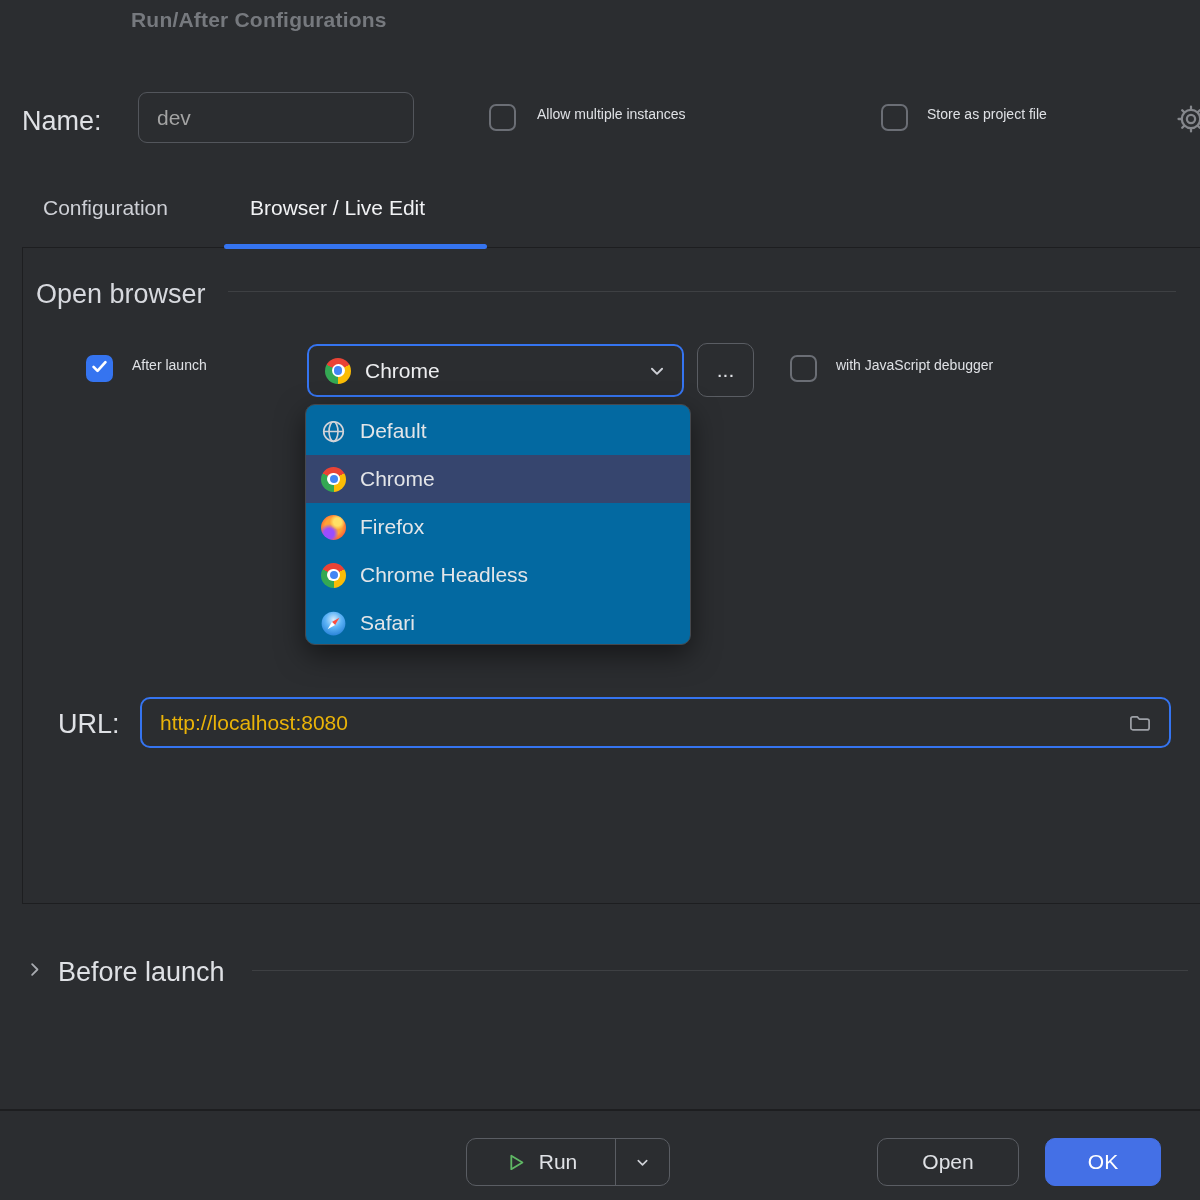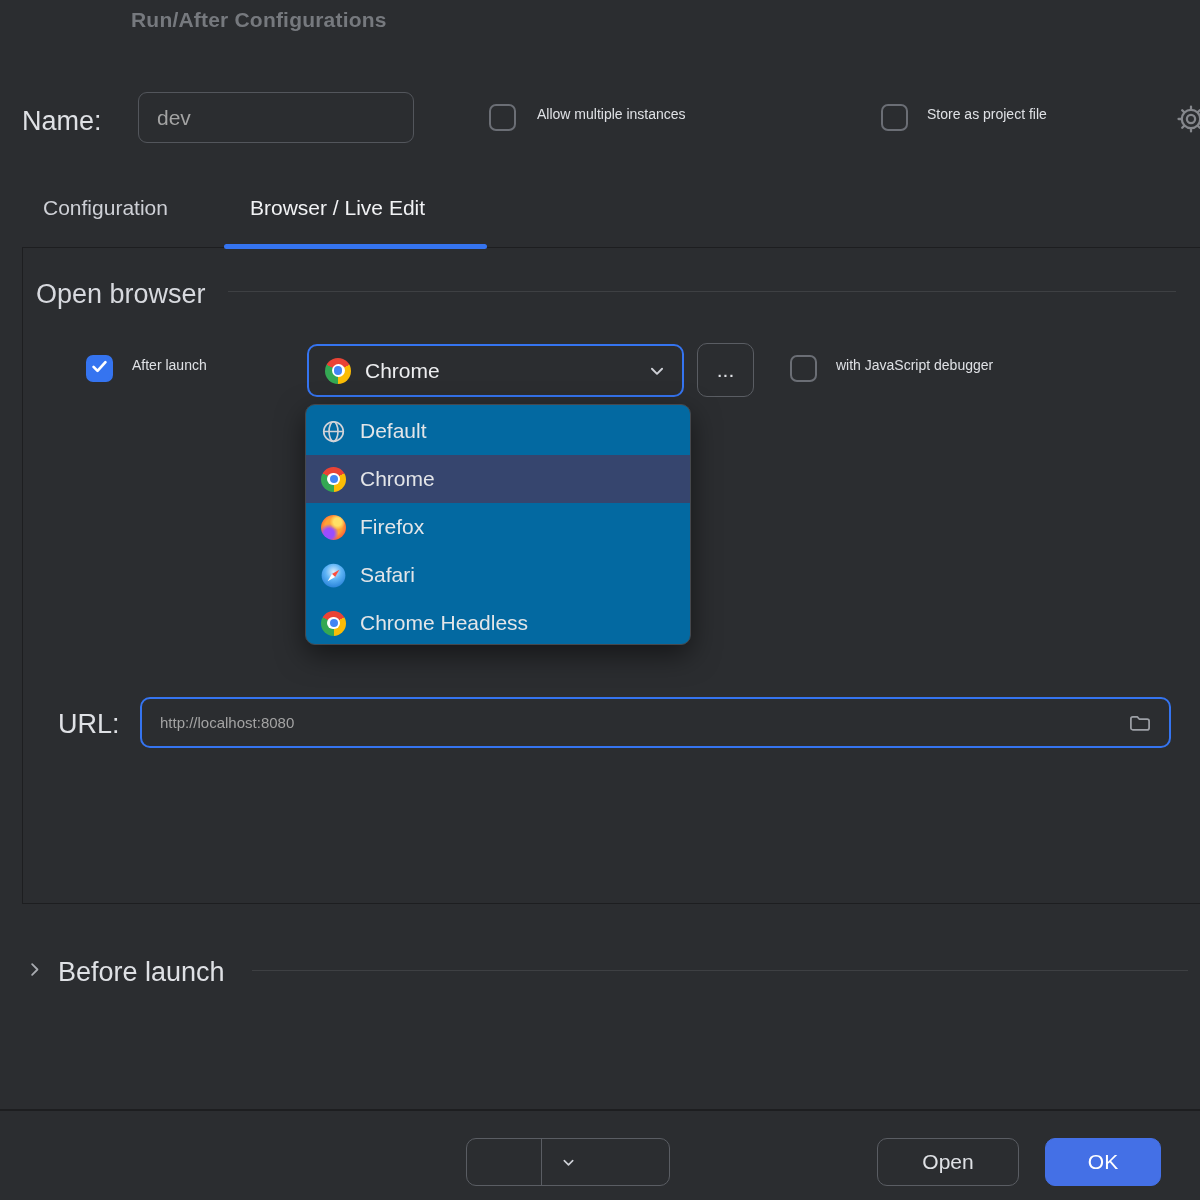--- a/index.html
+++ b/index.html
@@ -77,21 +77,21 @@
   .icon24 { width:25px; height:25px; flex:none; }
 
   
   .url-input-wrap {
     left:140px; top:697px; width:1031px; height:51px;
     border:2px solid #3574f0; border-radius:10px; background:#2b2d30;
     display:flex; align-items:center; padding:0 16px 0 18px;
   }
   .url-input-wrap input {
     flex:1; background:transparent; border:none; outline:none;
-    color:#a3a3a3; font-size:15px; font-family:"Liberation Sans",sans-serif;
+    color:#eab308; font-size:21px; font-family:"Liberation Sans",sans-serif;
   }
 
   
   .footer-divider { left:0; top:1109px; width:1200px; height:2px; background:#1d1e20; }
   .btn {
     height:48px; border:1px solid #5a5d63; border-radius:10px; background:transparent;
     color:#dfe1e5; font-size:21px; display:flex; align-items:center; justify-content:center;
     font-family:"Liberation Sans",sans-serif;
   }
   .btn.primary { background:#4470e6; border-color:#4470e6; color:#fff; font-weight:400; }
@@ -166,42 +166,42 @@
     </span>
     <span class="opt-label">Default</span>
   </div>
   <div class="popup-item selected">
     <span class="ball chrome-ball"></span>
     <span class="opt-label">Chrome</span>
   </div>
   <div class="popup-item">
     <span class="ball firefox-ball"></span>
     <span class="opt-label">Firefox</span>
+  </div>
+  <div class="popup-item">
+    <span class="ball chrome-ball"></span>
+    <span class="opt-label">Chrome Headless</span>
   </div>
   <div class="popup-item">
     <span class="icon24">
       <svg width="25" height="25" viewBox="0 0 24 24">
         <defs>
           <radialGradient id="safG" cx="50%" cy="34%" r="75%">
             <stop offset="0" stop-color="#d6ecfd"></stop>
               <stop offset="0.45" stop-color="#5cb3f6"></stop>
               <stop offset="1" stop-color="#1e78d2"></stop>
           </radialGradient>
         </defs>
         <circle cx="12" cy="12" r="11.4" fill="url(#safG)"></circle>
         <polygon points="17.6,6.4 13.5,13.5 10.5,10.5" fill="#ff4d3e"></polygon>
         <polygon points="6.4,17.6 10.5,10.5 13.5,13.5" fill="#ffffff"></polygon>
       </svg>
     </span>
     <span class="opt-label">Safari</span>
   </div>
-  <div class="popup-item">
-    <span class="ball chrome-ball"></span>
-    <span class="opt-label">Chrome Headless</span>
-  </div>
 </div>
 
 <div class="abs field-label" style="left:58px; top:709px;">URL:</div>
 <div class="abs url-input-wrap">
   <input value="http://localhost:8080" style="">
   <span style="display:flex;">
     <svg width="26" height="26" viewBox="0 0 24 24" fill="none" stroke="#9da0a6" stroke-width="1.6" stroke-linejoin="round">
       <path d="M3.6 8.1c0-1 .8-1.8 1.8-1.8h4.1l2 2.2h7.1c1 0 1.8.8 1.8 1.8v6.2c0 1-.8 1.8-1.8 1.8H5.4c-1 0-1.8-.8-1.8-1.8z"></path>
     </svg>
   </span>
@@ -211,20 +211,28 @@
   <svg width="19" height="19" viewBox="0 0 16 16" fill="none" stroke="#a8abb0" stroke-width="1.5" stroke-linecap="round" stroke-linejoin="round">
       <path d="M6 3.5L10.5 8 6 12.5"></path>
     </svg>
 </span>
 <div class="abs field-label" style="left:58px; top:957px;">Before launch</div>
 <div class="abs group-divider" style="left:252px; top:970px; width:936px;"></div>
 
 <div class="abs footer-divider"></div>
 
 <div class="abs btn run-btn">
+  <div class="run-main">
+    <span style="display:flex;">
+      <svg width="21" height="21" viewBox="0 0 20 20" fill="none" stroke="#5fb764" stroke-width="1.7" stroke-linejoin="round">
+          <path d="M6 3.6v12.8L16.6 10z"></path>
+        </svg>
+    </span>
+    <span>Run</span>
+  </div>
   <div class="run-sep"></div>
   <div class="run-arrow">
     <svg width="15" height="15" viewBox="0 0 16 16" fill="none" stroke="#ced0d6" stroke-width="1.7" stroke-linecap="round" stroke-linejoin="round">
         <path d="M3.5 6l4.5 4.5L12.5 6"></path>
       </svg>
   </div>
 </div>
 
 <button class="abs btn" style="left:709px; top:1206px; width:116px;">Cancel</button>
 <button class="abs btn" style="left:877px; top:1138px; width:142px;">Open</button>

